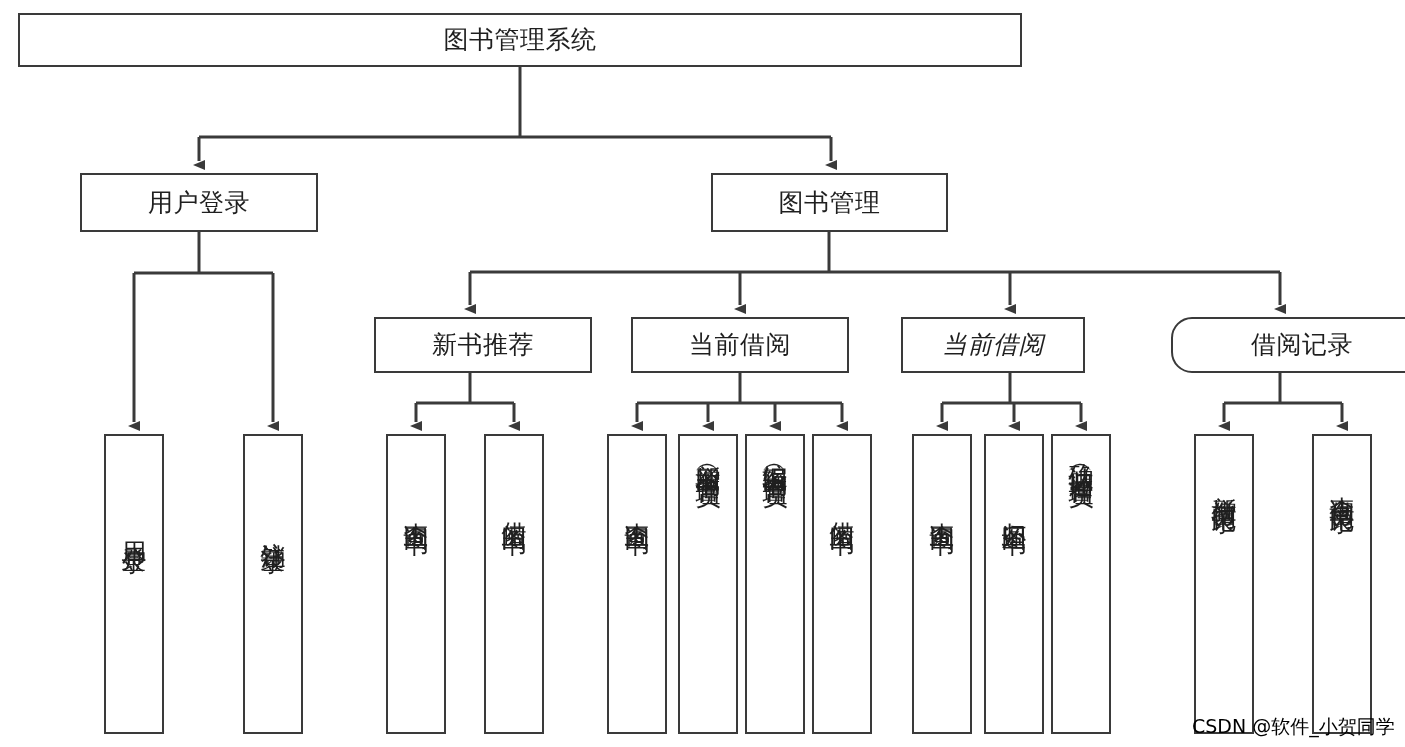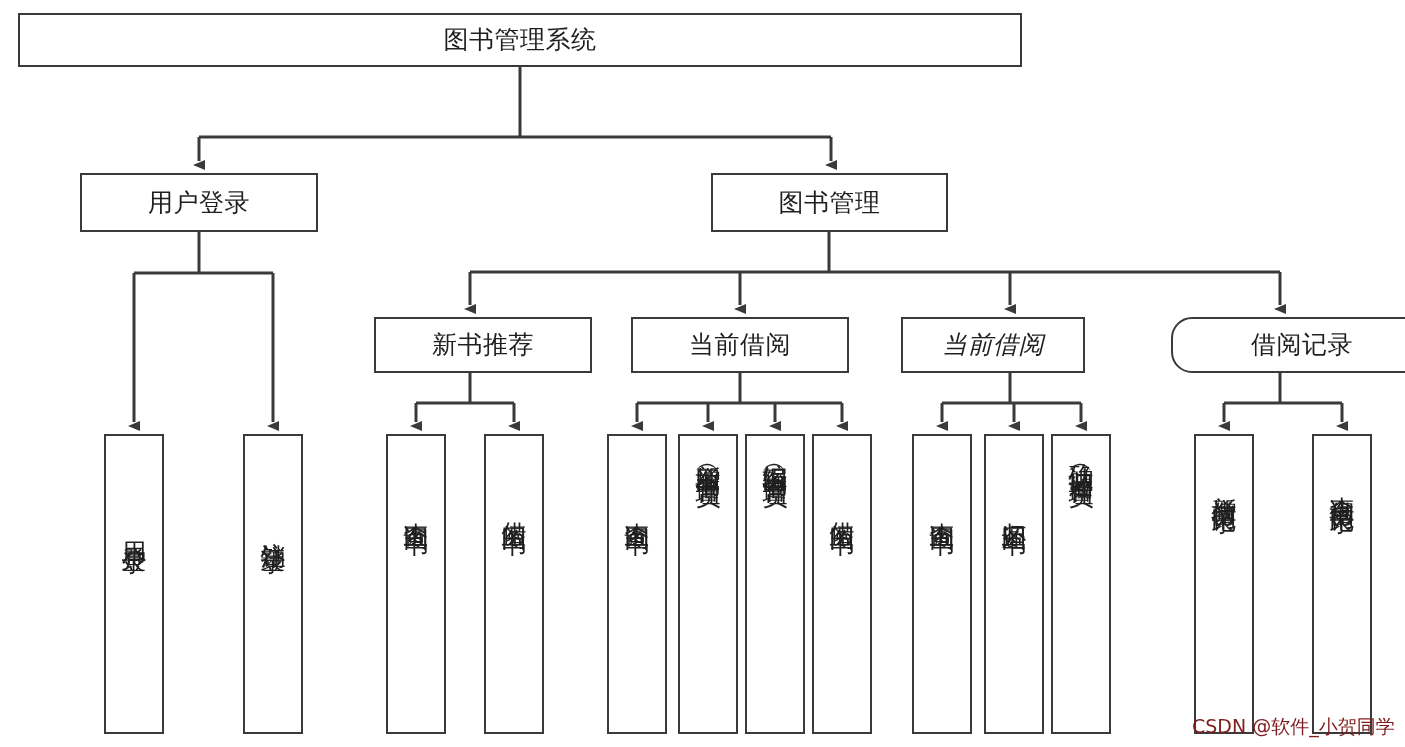--- a/index.html
+++ b/index.html
@@ -59,21 +59,21 @@
     letter-spacing: 3px;
     white-space: normal;
     max-height: 285px;
   }
   .node.root .node-label { font-size: 25px; }
   .watermark {
     position: absolute;
     left: 1192px;
     top: 714px;
     font-size: 19px;
-    color: #7f1d1d;
+    color: #000000;
     white-space: nowrap;
     font-family: "DejaVu Sans", "Liberation Sans", sans-serif;
   }
 </style>
 </head>
 <body>
 
 <div id="diagram-root">
 
   <svg id="connectors" viewBox="0 0 1405 747" xmlns="http://www.w3.org/2000/svg">

